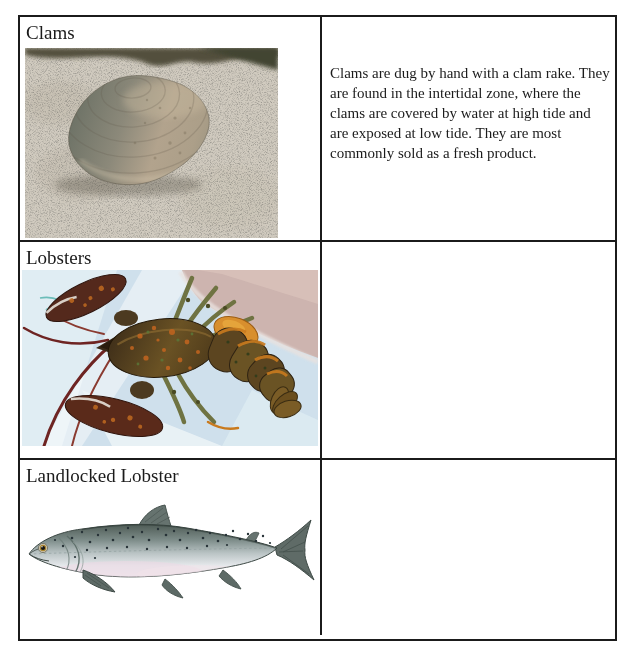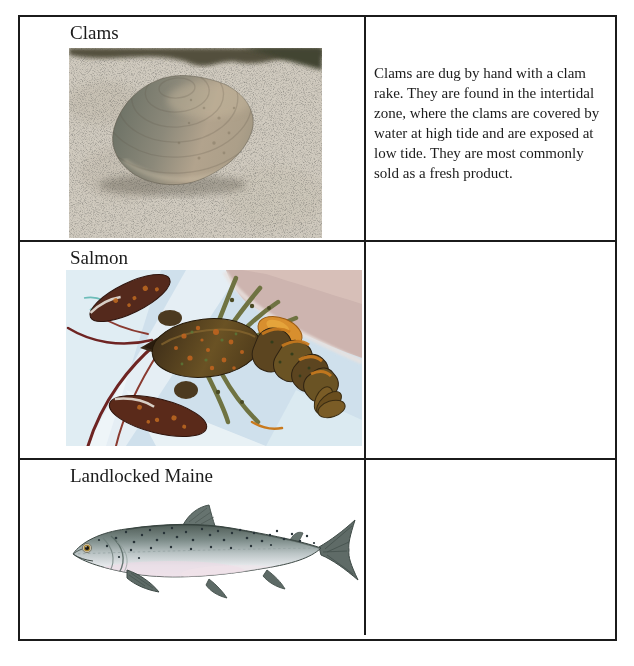--- a/index.html
+++ b/index.html
@@ -1,20 +1,20 @@
 <!DOCTYPE html>
 <html><head>
 <meta charset="utf-8">
 <style>
   html,body{margin:0;padding:0;background:#ffffff;}
   .page{position:relative;width:634px;height:666px;background:#ffffff;overflow:hidden;
         font-family:"Liberation Serif","DejaVu Serif",serif;color:#1b1b1b;}
   .table{position:absolute;left:18px;top:15px;width:595px;height:622px;
          border:2px solid #1b1b1b;display:grid;grid-template-rows:223px 218px 177px;box-sizing:content-box;}
-  .row{display:grid;grid-template-columns:302px 1fr;box-sizing:border-box;overflow:hidden;padding-left:44px;}
+  .row{display:grid;grid-template-columns:302px 1fr;box-sizing:border-box;overflow:hidden;}
   .row + .row{border-top:2px solid #1b1b1b;}
   .cell{box-sizing:border-box;overflow:hidden;}
   .cell.left{border-right:2px solid #1b1b1b;}
   .title{font-size:19px;line-height:24px;margin:4px 0 0 6px;white-space:nowrap;}
   .imgwrap{display:block;}
   .imgwrap svg{display:block;}
   .clam-m{margin:3px 0 0 5px;}
   .lob-m{margin:0 0 0 2px;}
   .sal-m{margin:14px 0 0 7px;}
   .cell.right{display:flex;flex-direction:column;justify-content:center;
@@ -102,21 +102,21 @@
           </svg>
         </div>
       </div>
       <div class="cell right">
         <p>Clams are dug by hand with a clam rake. They are found in the intertidal zone, where the clams are covered by water at high tide and are exposed at low tide. They are most commonly sold as a fresh product.</p>
       </div>
     </div>
 
     <div class="row r2">
       <div class="cell left">
-        <div class="title">Salmon</div>
+        <div class="title">Lobsters</div>
         <div class="imgwrap lob-m">
           <svg width="296" height="176" viewBox="0 0 296 176">
             <defs>
               <linearGradient id="carag" x1="100" y1="55" x2="190" y2="110" gradientUnits="userSpaceOnUse">
                 <stop offset="0" stop-color="#43321a"></stop>
                 <stop offset="0.5" stop-color="#6a5224"></stop>
                 <stop offset="1" stop-color="#4a3719"></stop>
               </linearGradient>
               <filter id="lsoft">
                   <feGaussianBlur stdDeviation="1.2"></feGaussianBlur>
@@ -247,21 +247,21 @@
 
               <path d="M186,152 C196,158 206,160 216,158" stroke="#c97a1e" stroke-width="2.5" fill="none" stroke-linecap="round"></path>
             </g>
           </svg>
         </div>
       </div>
     </div>
 
     <div class="row r3">
       <div class="cell left">
-        <div class="title">Landlocked Maine</div>
+        <div class="title">Landlocked Lobster</div>
         <div class="imgwrap sal-m">
           <svg width="291" height="97" viewBox="0 0 291 97">
             <defs>
               <linearGradient id="fishg" x1="0" y1="22" x2="0" y2="80" gradientUnits="userSpaceOnUse">
                 <stop offset="0" stop-color="#4d5a54"></stop>
                 <stop offset="0.28" stop-color="#7e8d8a"></stop>
                 <stop offset="0.5" stop-color="#b9c3c4"></stop>
                 <stop offset="0.72" stop-color="#e6e9ec"></stop>
                 <stop offset="1" stop-color="#f8f4f6"></stop>
               </linearGradient>

